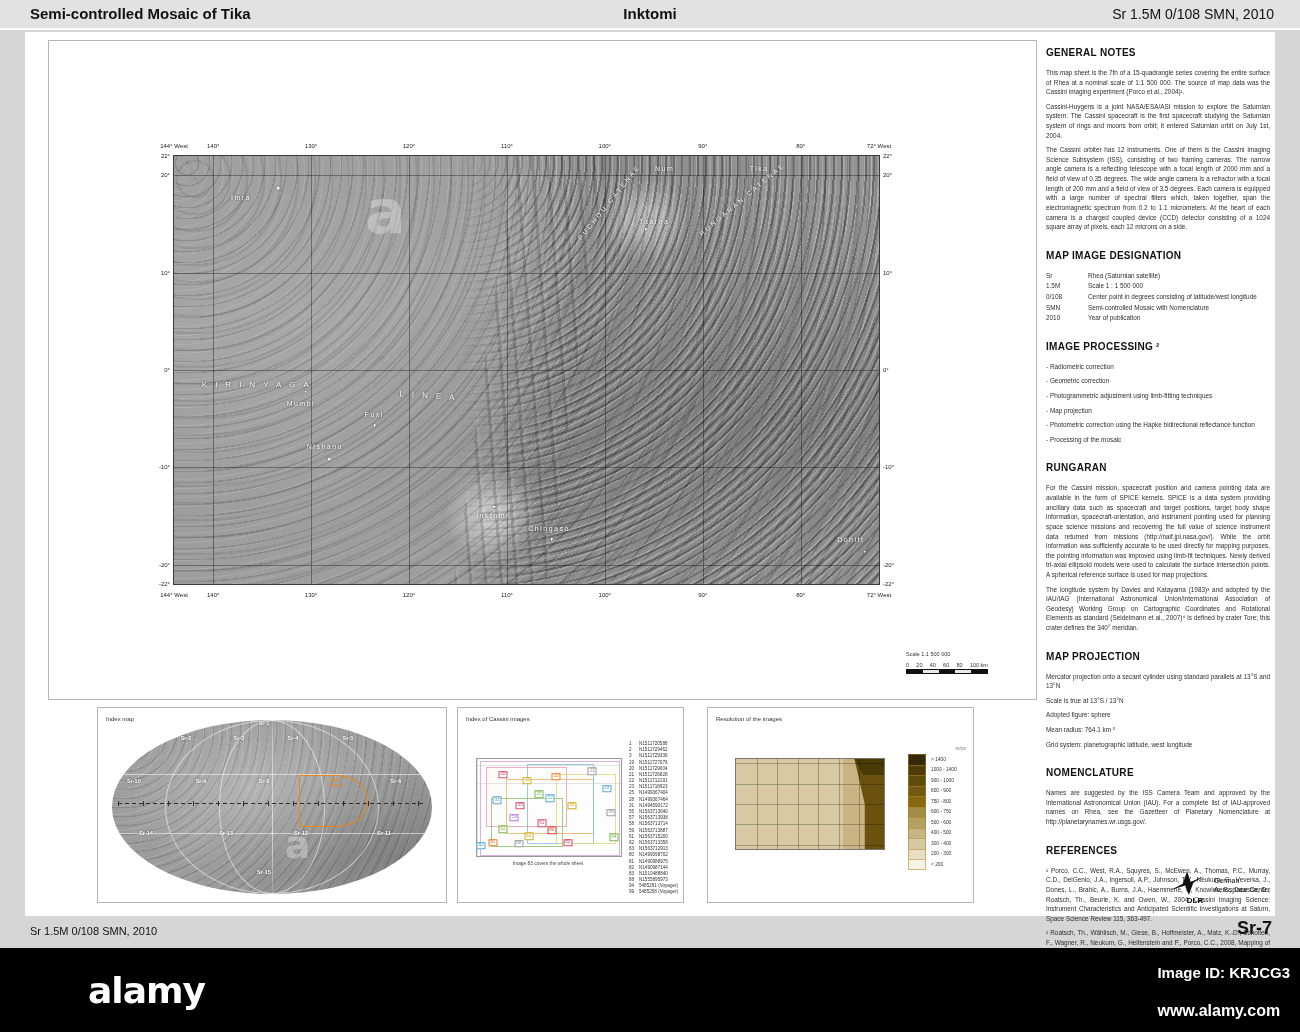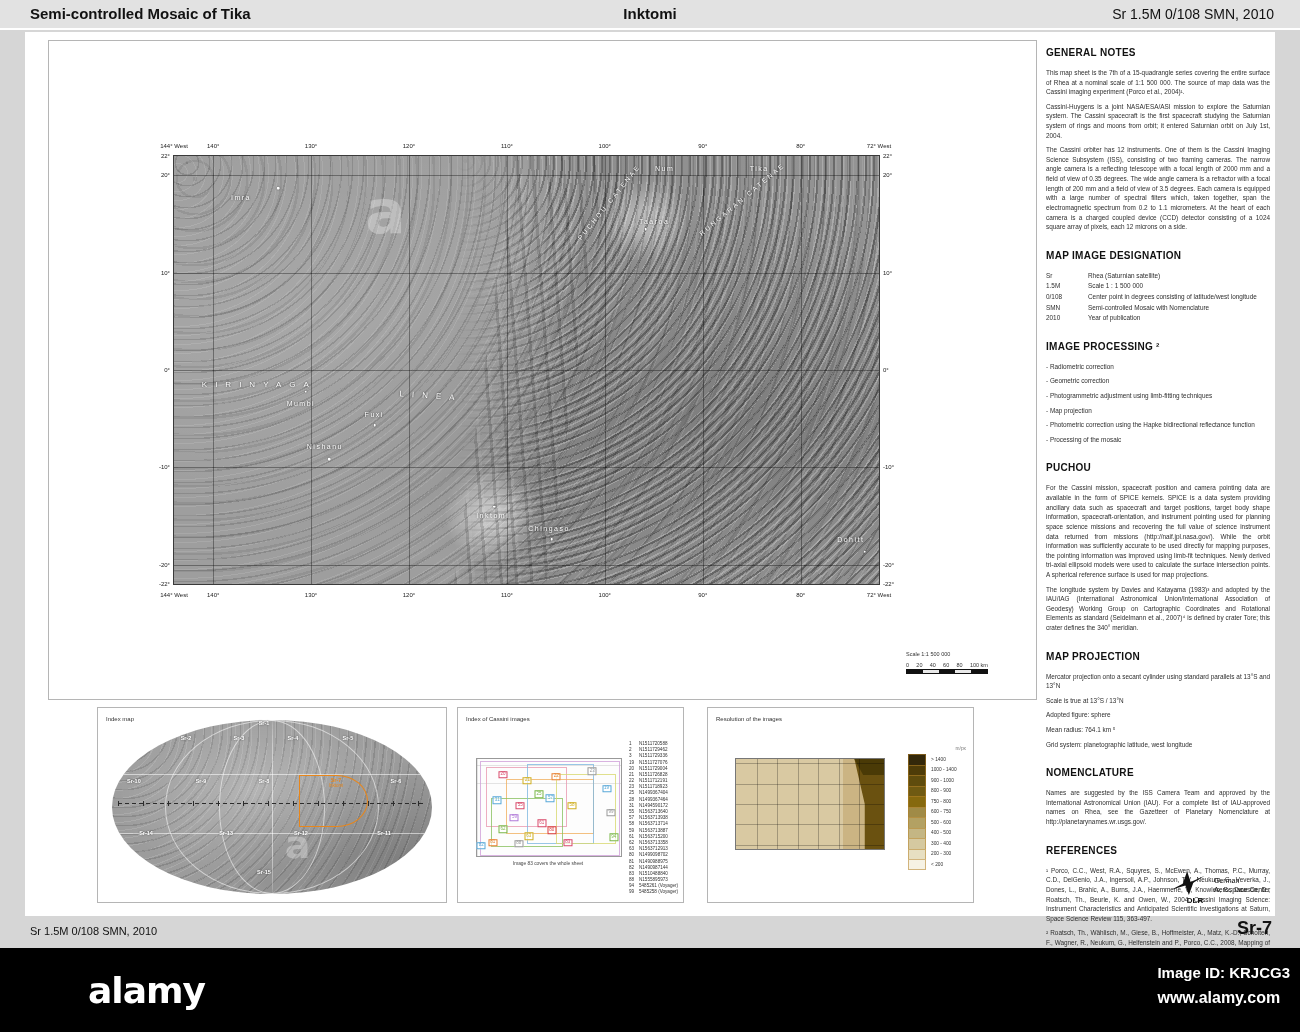--- a/index.html
+++ b/index.html
@@ -135,21 +135,21 @@
   .dlr .dlr-name{font-size:7px;color:#111;line-height:1.25;margin-left:6px;}
 
   
   .footer-left{position:absolute;left:30px;top:925px;font-size:11px;color:#111;}
   .footer-right{position:absolute;right:28px;top:918px;font-size:18px;font-weight:bold;color:#111;}
 
   
   .alamy-bar{position:absolute;left:0;top:948px;width:1300px;height:84px;background:#000;}
   .alamy-logo{position:absolute;left:88px;top:22px;color:#fff;font-size:36px;font-weight:bold;letter-spacing:-1px;font-family:"DejaVu Sans",sans-serif;}
   .alamy-right{position:absolute;right:10px;top:16px;text-align:left;color:#fff;font-weight:bold;}
-  .alamy-right .aid{font-size:15px;margin-bottom:8px;}
+  .alamy-right .aid{font-size:15px;margin-bottom:21px;}
   .alamy-right .aurl{font-size:16px;}
 </style>
 </head>
 <body>
 
 <div class="page">
 
   <div class="topbar">
     <span class="t-left">Semi-controlled Mosaic of Tika</span>
     <span class="t-center">Inktomi</span>
@@ -559,21 +559,21 @@
     <div>
 
     <p class="ip-item">- Radiometric correction</p>
         <p class="ip-item">- Geometric correction</p>
         <p class="ip-item">- Photogrammetric adjustment using limb-fitting techniques</p>
         <p class="ip-item">- Map projection</p>
         <p class="ip-item">- Photometric correction using the Hapke bidirectional reflectance function</p>
         <p class="ip-item">- Processing of the mosaic</p>
       </div>
 
-    <h3>PUCHOU</h3>
+    <h3>RUNGARAN</h3>
     <p>For the Cassini mission, spacecraft position and camera pointing data are available in the form of SPICE kernels. SPICE is a data system providing ancillary data such as spacecraft and target positions, target body shape information, spacecraft-orientation, and instrument pointing used for planning space science missions and recovering the full value of science instrument data returned from missions (http://naif.jpl.nasa.gov/). While the orbit information was sufficiently accurate to be used directly for mapping purposes, the pointing information was improved using limb-fit techniques. Newly derived tri-axial ellipsoid models were used to calculate the surface intersection points. A spherical reference surface is used for map projections.</p>
     <p>The longitude system by Davies and Katayama (1983)³ and adopted by the IAU/IAG (International Astronomical Union/International Association of Geodesy) Working Group on Cartographic Coordinates and Rotational Elements as standard (Seidelmann et al., 2007)⁴ is defined by crater Tore; this crater defines the 340° meridian.</p>
 
     <h3>MAP PROJECTION</h3>
     <div>
 
     <p class="ip-item">Mercator projection onto a secant cylinder using standard parallels at 13°S and 13°N</p>
         <p class="ip-item">Scale is true at 13°S / 13°N</p>
         <p class="ip-item">Adopted figure: sphere</p>
         <p class="ip-item">Mean radius: 764.1 km ⁵</p>

